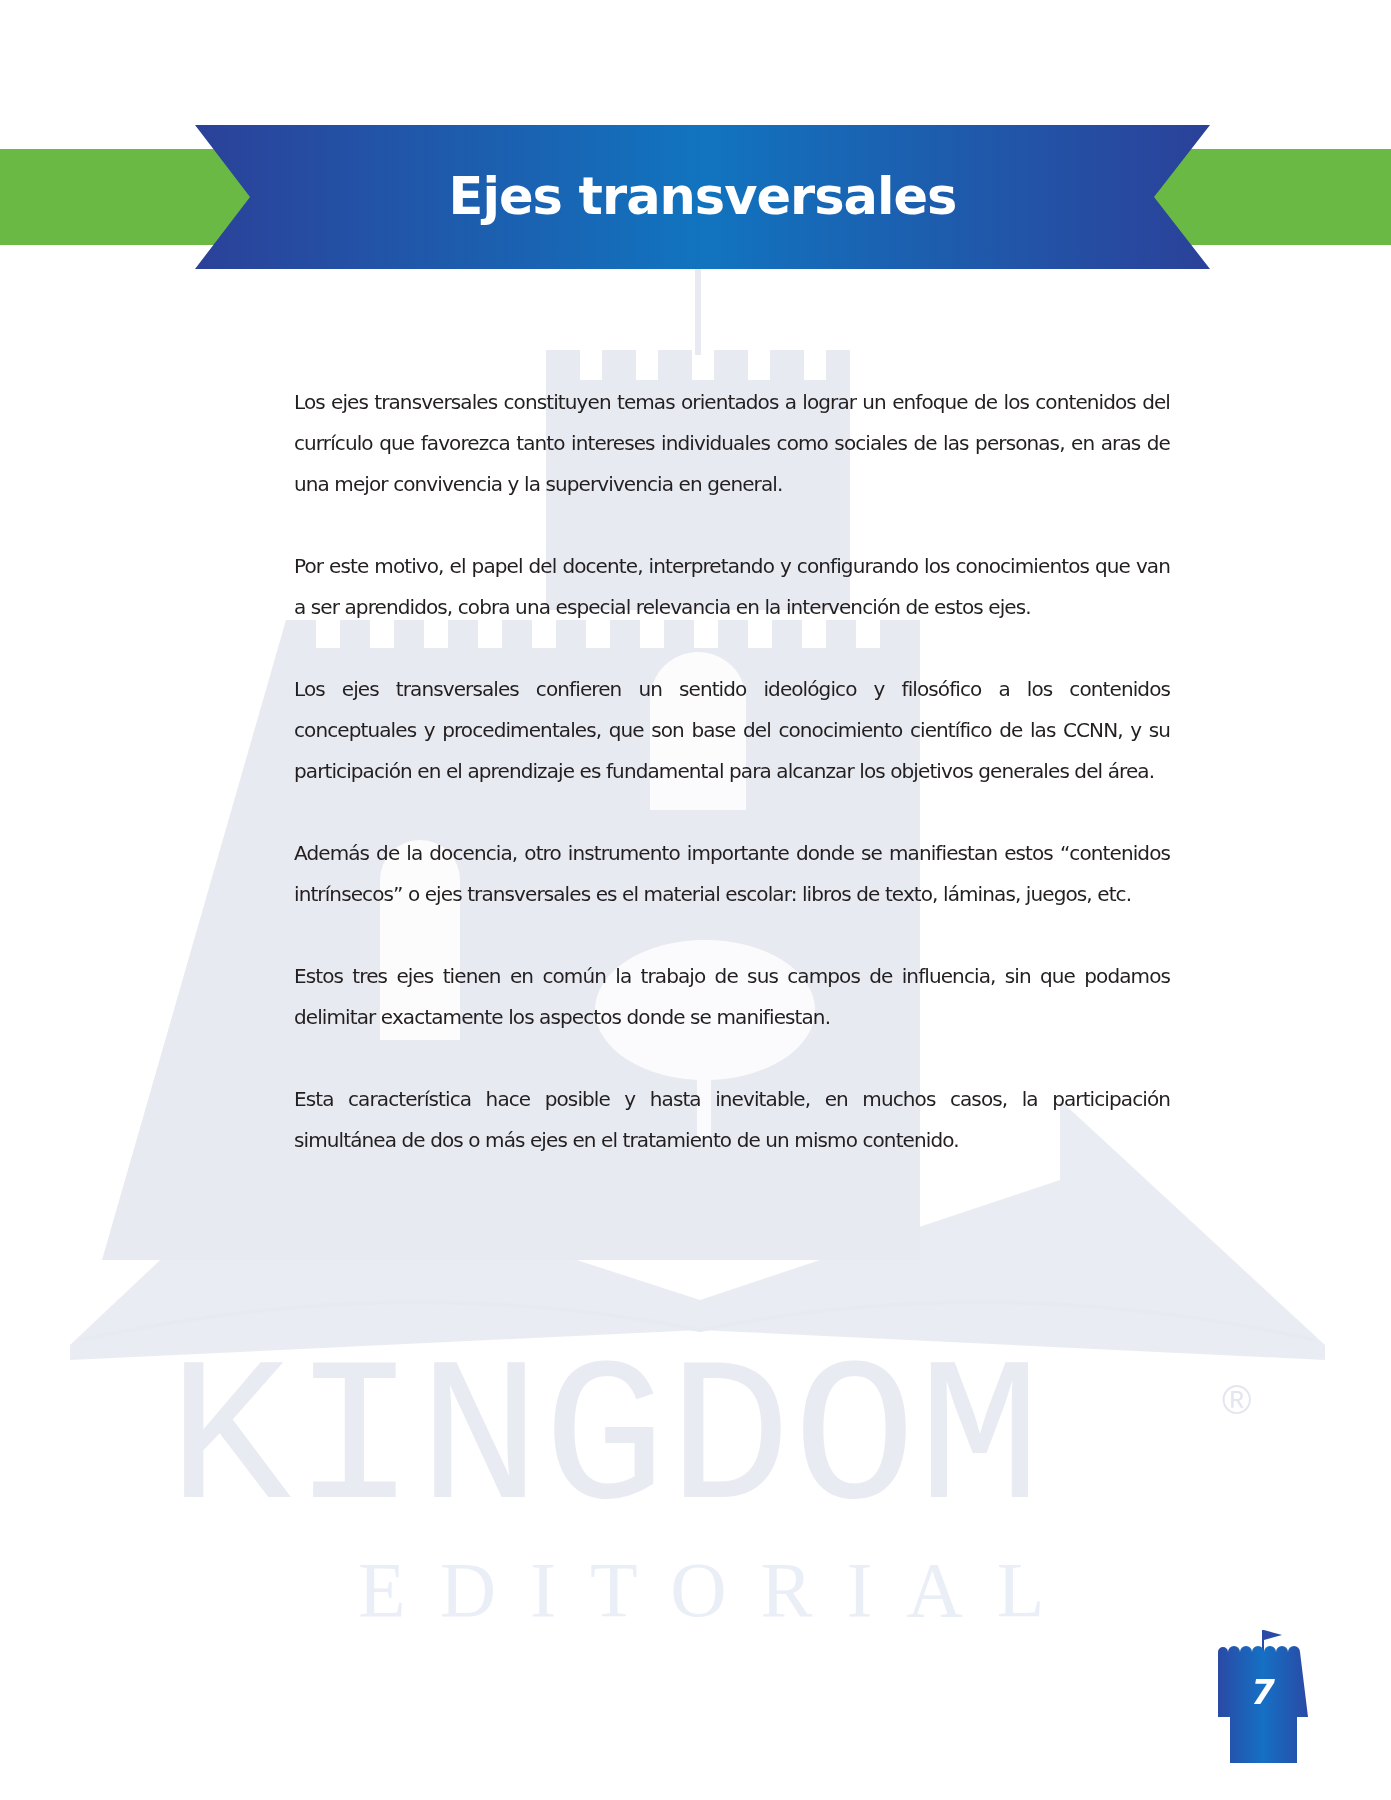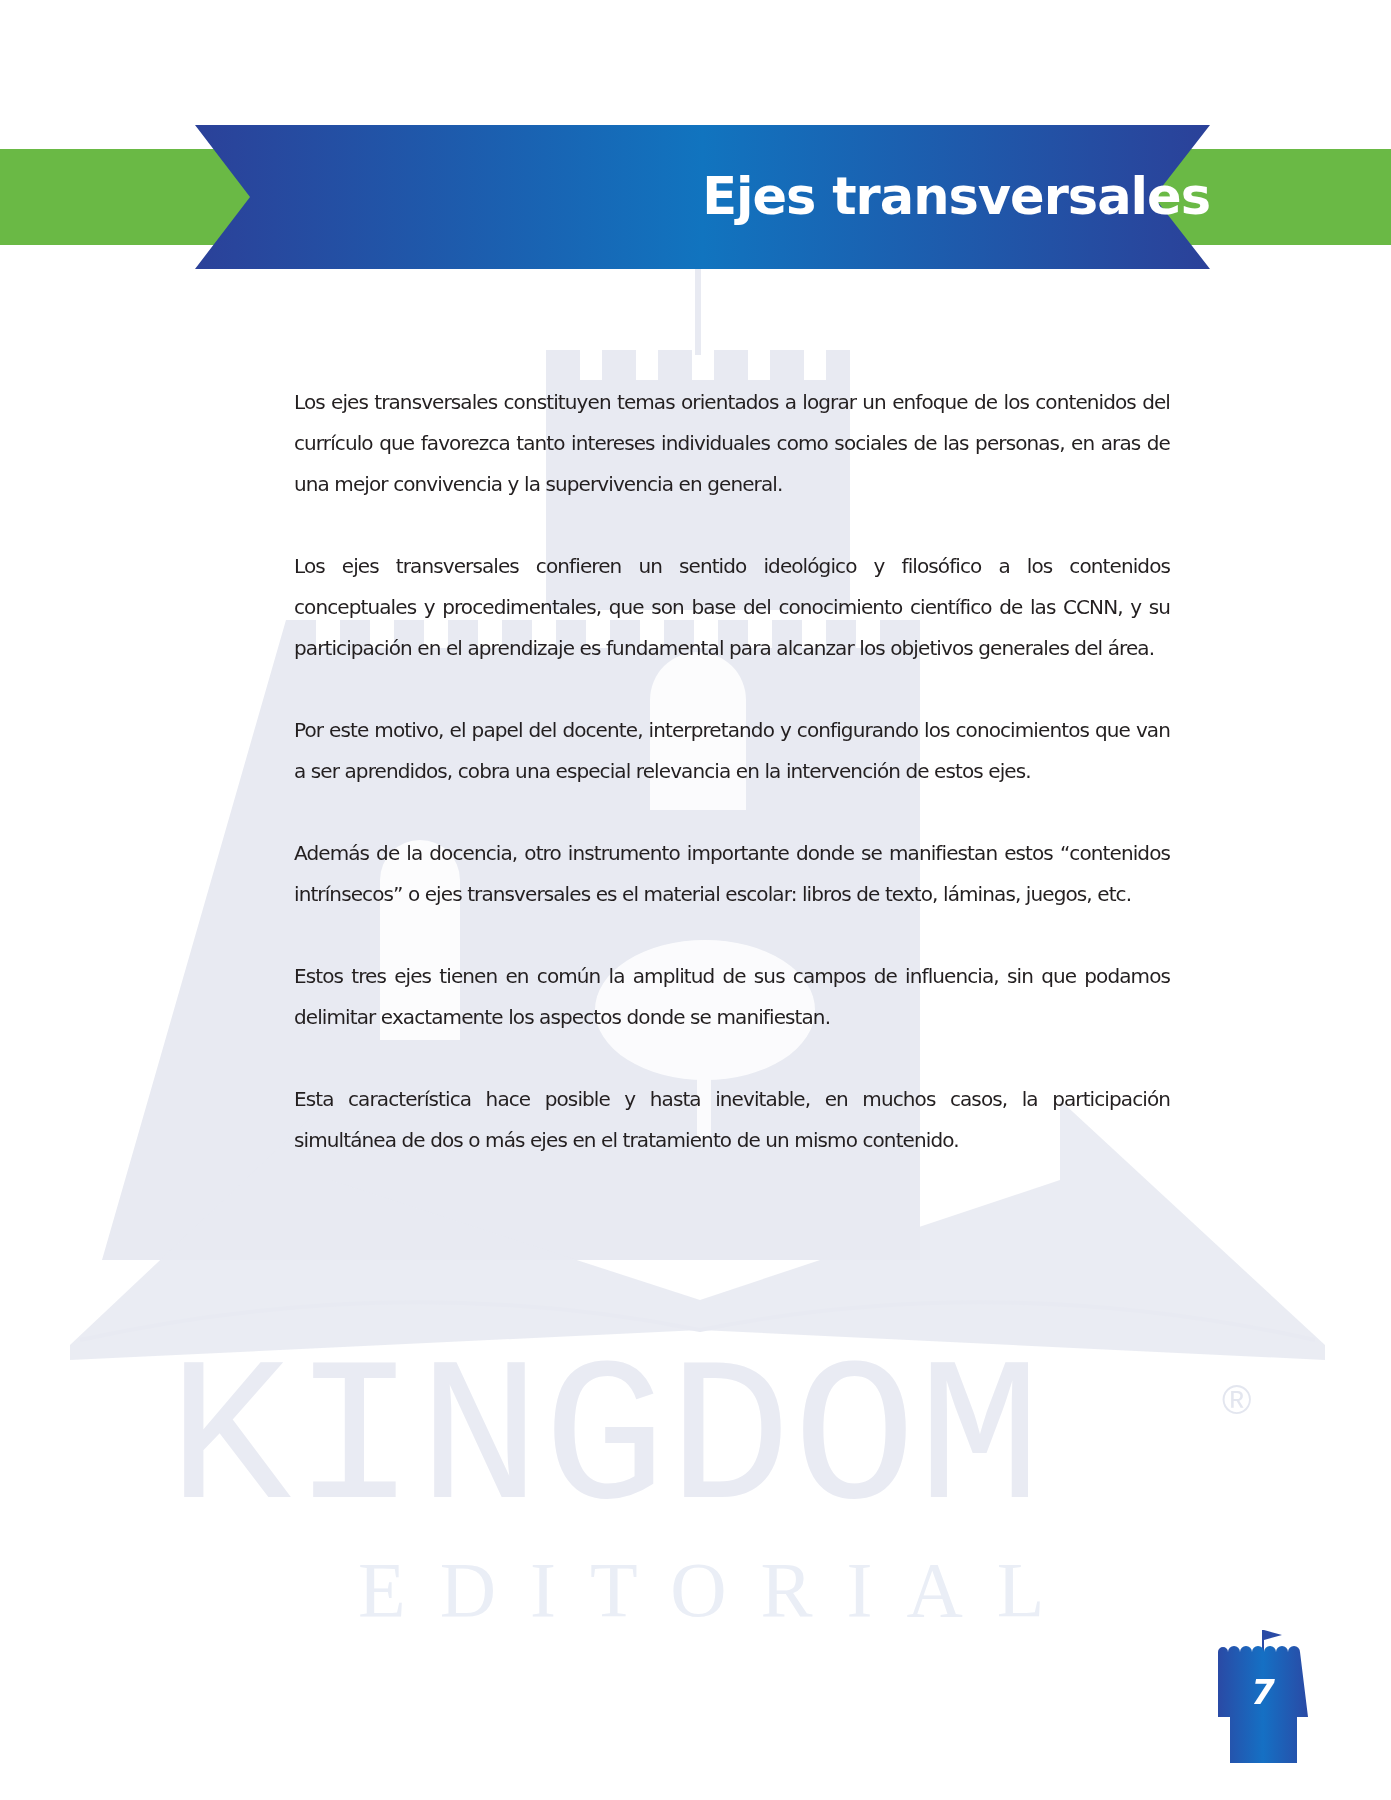--- a/index.html
+++ b/index.html
@@ -7,21 +7,21 @@
     width: 1391px; height: 1800px; position: relative; overflow: hidden;
     background: #ffffff;
     font-family: "DejaVu Sans", "Liberation Sans", sans-serif;
   }
   .wm { position: absolute; }
   .wm-svg { position: absolute; left: 0; top: 0; }
   .green-bar { position: absolute; left: 0; top: 149px; width: 1391px; height: 96px; background: #6ab945; }
   .banner { position: absolute; left: 0; top: 0; }
   .title {
     position: absolute; left: 195px; top: 125px; width: 1015px; height: 144px;
-    display: flex; flex-direction: column; align-items: flex-end; justify-content: center;
+    display: flex; flex-direction: column; align-items: center; justify-content: center;
     color: #ffffff; font-family: "DejaVu Sans", sans-serif; font-weight: bold;
     font-size: 51px; line-height: 60px; letter-spacing: -1px;
   }
   .title span { display: block; }
   .content {
     position: absolute; left: 294px; top: 382px; width: 876px;
     color: #231f20; font-size: 20px; line-height: 41px;
     font-family: "DejaVu Sans", sans-serif; letter-spacing: -0.9px;
     text-align: justify;
   }
@@ -86,24 +86,24 @@
     </linearGradient>
   </defs>
   <path d="M195 125 L1210 125 L1154 197 L1210 269 L195 269 L250 197 Z" fill="url(#rib)"></path>
 </svg>
 <div class="title">
   <span>Ejes transversales</span>
 </div>
 
 <div class="content">
   <p>Los ejes transversales constituyen temas orientados a lograr un enfoque de los contenidos del currículo que favorezca tanto intereses individuales como sociales de las personas, en aras de una mejor convivencia y la supervivencia en general.</p>
+  <p>Por este motivo, el papel del docente, interpretando y configurando los conocimientos que van a ser aprendidos, cobra una especial relevancia en la intervención de estos ejes.</p>
   <p>Los ejes transversales confieren un sentido ideológico y filosófico a los contenidos conceptuales y procedimentales, que son base del conocimiento científico de las CCNN, y su participación en el aprendizaje es fundamental para alcanzar los objetivos generales del área.</p>
-  <p>Por este motivo, el papel del docente, interpretando y configurando los conocimientos que van a ser aprendidos, cobra una especial relevancia en la intervención de estos ejes.</p>
   <p>Además de la docencia, otro instrumento importante donde se manifiestan estos “contenidos intrínsecos” o ejes transversales es el material escolar: libros de texto, láminas, juegos, etc.</p>
-  <p>Estos tres ejes tienen en común la amplitud de sus campos de influencia, sin que podamos delimitar exactamente los aspectos donde se manifiestan.</p>
+  <p>Estos tres ejes tienen en común la trabajo de sus campos de influencia, sin que podamos delimitar exactamente los aspectos donde se manifiestan.</p>
   <p>Esta característica hace posible y hasta inevitable, en muchos casos, la participación simultánea de dos o más ejes en el tratamiento de un mismo contenido.</p>
 </div>
 
 <svg class="wm" style="left:1210px;top:1625px;" width="110" height="145" viewBox="0 0 110 145">
   <defs>
     <linearGradient id="tw" x1="0" x2="1">
       <stop offset="0" stop-color="#2a4aa5"></stop>
       <stop offset="0.5" stop-color="#1570c4"></stop>
       <stop offset="1" stop-color="#2a4aa5"></stop>
     </linearGradient>

